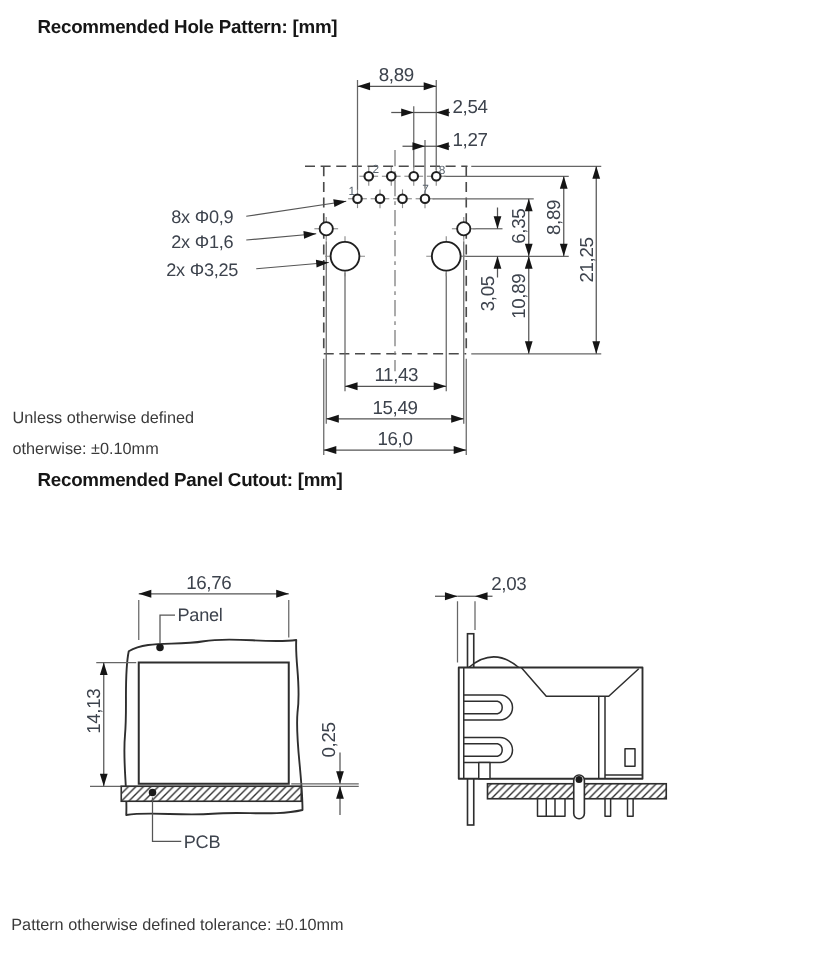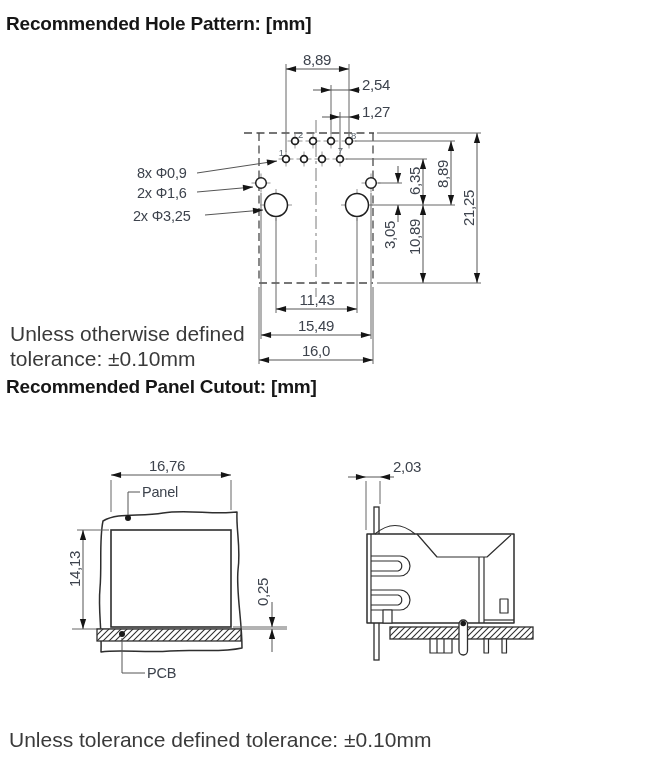--- a/index.html
+++ b/index.html
@@ -1,19 +1,19 @@
 <!DOCTYPE html>
 <html><head>
 <meta charset="utf-8">
 <style>
   html,body{margin:0;padding:0;background:#fff;}
   .page{position:relative;width:650px;height:762px;background:#ffffff;overflow:hidden;
         font-family:"Liberation Sans",sans-serif;}
-  .h{position:absolute;font-weight:bold;font-size:19px;color:#161616;letter-spacing:-0.2px;white-space:nowrap;}
-  .note{position:absolute;font-size:21px;color:#3a3a3a;line-height:25px;white-space:pre-line;}
+  .h{position:absolute;font-weight:bold;font-size:15px;color:#161616;letter-spacing:-0.2px;white-space:nowrap;margin-left:24px;}
+  .note{position:absolute;font-size:13px;color:#3a3a3a;line-height:25px;white-space:pre-line;}
   svg{position:absolute;left:0;top:0;}
   svg text{font-family:"Liberation Sans",sans-serif;fill:#3d434d;}
   .dim{font-size:15px;letter-spacing:-0.3px;}
   .lab{font-size:14.5px;letter-spacing:-0.2px;}
   .pn{font-size:9.5px;fill:#5a646e;}
   .obj{stroke:#2e2e2e;stroke-width:1.5;fill:none;stroke-linejoin:round;stroke-linecap:round;}
   .obj2{stroke:#2e2e2e;stroke-width:1.2;fill:none;stroke-linejoin:round;}
   .wfill{fill:#ffffff;}
   .dash{stroke:#4a4a4a;stroke-width:1.3;fill:none;stroke-dasharray:8 4.5;}
   .cl{stroke:#7a7a7a;stroke-width:1;fill:none;stroke-dasharray:13 4 3 4;}
@@ -22,25 +22,25 @@
   .tick{stroke:#8a8a8a;stroke-width:0.9;}
   .dot{fill:#1a1a1a;}
 </style>
 </head>
 <body>
 
 <div class="page">
 
   <div class="h" style="left:6px;top:13px;">Recommended Hole Pattern: [mm]</div>
 
-  <div class="note" style="left:10px;top:321px;"><span>Unless otherwise defined</span><br><span>tolerance: ±0.10mm</span></div>
+  <div class="note" style="left:10px;top:321px;"><span>Unless otherwise defined</span><br><span>otherwise: ±0.10mm</span></div>
 
   <div class="h" style="left:6px;top:376px;">Recommended Panel Cutout: [mm]</div>
 
-  <div class="note" style="left:9px;top:727px;">Unless tolerance defined tolerance: ±0.10mm</div>
+  <div class="note" style="left:9px;top:727px;">Pattern otherwise defined tolerance: ±0.10mm</div>
 
   <svg width="650" height="762" viewBox="0 0 650 762">
     <defs>
       <marker id="arr" viewBox="0 0 12 8" refX="11.5" refY="4" markerWidth="11" markerHeight="7.3" orient="auto-start-reverse">
           <path d="M0.5,0.6 L11.5,4 L0.5,7.4 Z" fill="#151515"></path>
         </marker>
       <pattern id="hatch" width="6" height="6" patternUnits="userSpaceOnUse">
         <path d="M0,6 L6,0 M-1.5,1.5 L1.5,-1.5 M4.5,7.5 L7.5,4.5" stroke="#2f2f2f" stroke-width="1.1" fill="none"></path>
       </pattern>
       <g id="pin-hole">

